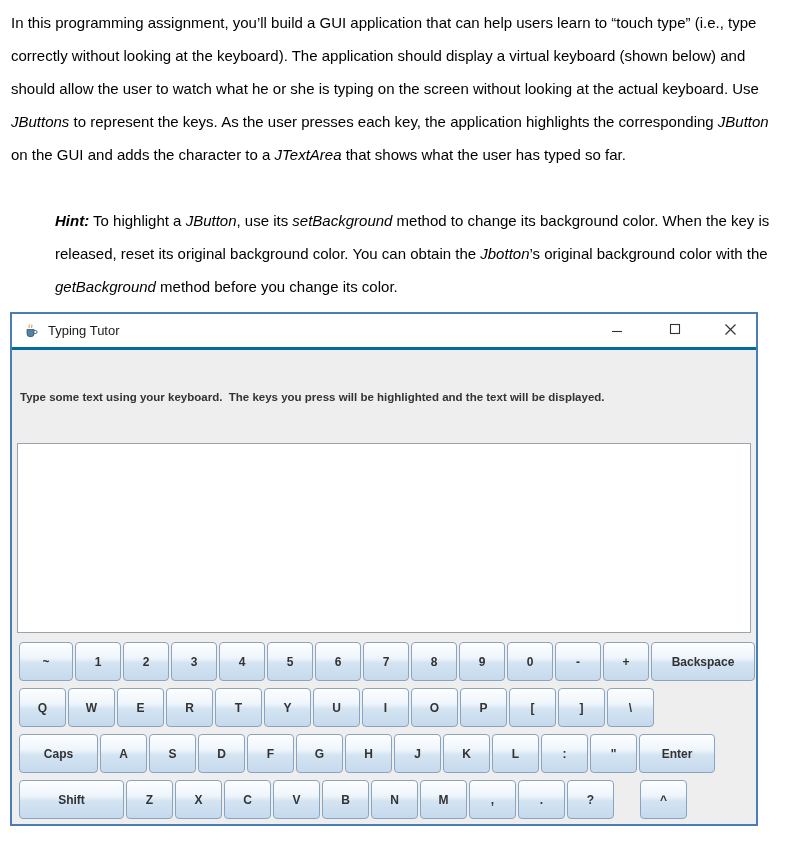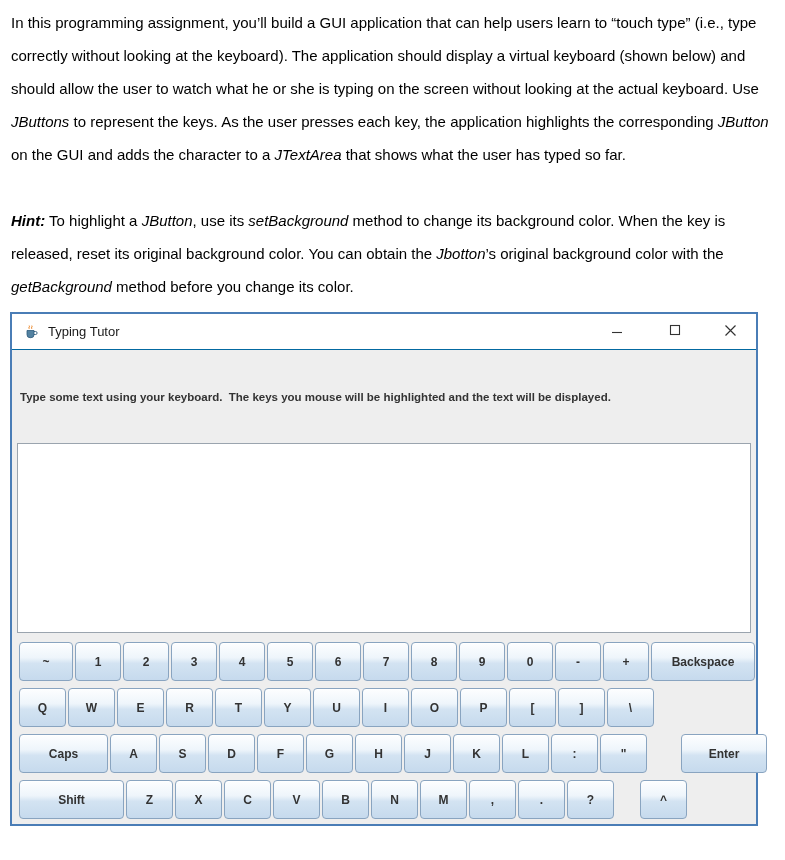--- a/index.html
+++ b/index.html
@@ -11,33 +11,33 @@
   }
   *{box-sizing:border-box;}
   html,body{margin:0;padding:0;}
   body{
     width:785px;min-height:860px;background:#ffffff;
     font-family:"Liberation Sans",sans-serif;color:#000;
   }
   
   .doc{padding:6px 12px 0 11px;font-size:15px;line-height:33px;}
   .doc p{margin:0 0 33px 0;}
-  .doc p:last-child{margin-bottom:9px;}
+  .doc p:last-child{margin-bottom:9px;margin-left:44px;}
   .seg-i{font-style:italic;}
   .seg-b{font-weight:bold;}
   
   .window{
     margin-left:10px;width:748px;
     border:2px solid var(--accent);
     background:var(--window-bg);
   }
   .titlebar{
     height:36px;background:var(--titlebar-bg);
     display:flex;align-items:center;
-    padding-left:10px;border-bottom:1px solid #0369a1;
+    padding-left:10px;border-bottom:3px solid #0369a1;
   }
   .java-icon{width:18px;height:18px;display:inline-flex;align-items:center;justify-content:center;}
   .win-title{font-size:13px;color:#1a1a1a;margin-left:8px;}
   .win-controls{margin-left:auto;display:flex;height:36px;}
   .ctrl{
     width:58px;height:36px;border:none;background:transparent;
     display:flex;align-items:center;justify-content:center;cursor:default;padding:0;
   }
   .ctrl:last-child{width:52px;}
   
@@ -103,21 +103,21 @@
         <span>
           <svg width="13" height="13" viewBox="0 0 13 13">
               <path d="M1.5 1.5 L11.5 11.5 M11.5 1.5 L1.5 11.5" stroke="#333" stroke-width="1.2"></path>
             </svg>
         </span>
       </button>
     </span>
   </div>
 
   <div class="instructions">
-    <div>Type some text using your keyboard.  The keys you mouse will be highlighted and the text will be displayed.</div>
+    <div>Type some text using your keyboard.  The keys you press will be highlighted and the text will be displayed.</div>
   </div>
 
   <div class="text-area"></div>
 
   <div class="keyboard">
       <div class="kb-row">
         <button class="key" style="width: 54px;">~</button>
         <button class="key" style="width: 46px;">1</button>
         <button class="key" style="width: 46px;">2</button>
         <button class="key" style="width: 46px;">3</button>
@@ -141,33 +141,33 @@
         <button class="key" style="width: 47px;">Y</button>
         <button class="key" style="width: 47px;">U</button>
         <button class="key" style="width: 47px;">I</button>
         <button class="key" style="width: 47px;">O</button>
         <button class="key" style="width: 47px;">P</button>
         <button class="key" style="width: 47px;">[</button>
         <button class="key" style="width: 47px;">]</button>
         <button class="key" style="width: 47px;">\</button>
       </div>
       <div class="kb-row">
-        <button class="key" style="width: 89px;">Caps</button>
+        <button class="key" style="width: 79px;">Caps</button>
         <button class="key" style="width: 47px;">A</button>
         <button class="key" style="width: 47px;">S</button>
         <button class="key" style="width: 47px;">D</button>
         <button class="key" style="width: 47px;">F</button>
         <button class="key" style="width: 47px;">G</button>
         <button class="key" style="width: 47px;">H</button>
         <button class="key" style="width: 47px;">J</button>
         <button class="key" style="width: 47px;">K</button>
         <button class="key" style="width: 47px;">L</button>
         <button class="key" style="width: 47px;">:</button>
         <button class="key" style="width: 47px;">"</button>
-        <button class="key" style="width: 86px; margin-left: 32px;">Enter</button>
+        <button class="key" style="width: 76px;">Enter</button>
       </div>
       <div class="kb-row">
         <button class="key" style="width: 105px;">Shift</button>
         <button class="key" style="width: 47px;">Z</button>
         <button class="key" style="width: 47px;">X</button>
         <button class="key" style="width: 47px;">C</button>
         <button class="key" style="width: 47px;">V</button>
         <button class="key" style="width: 47px;">B</button>
         <button class="key" style="width: 47px;">N</button>
         <button class="key" style="width: 47px;">M</button>

